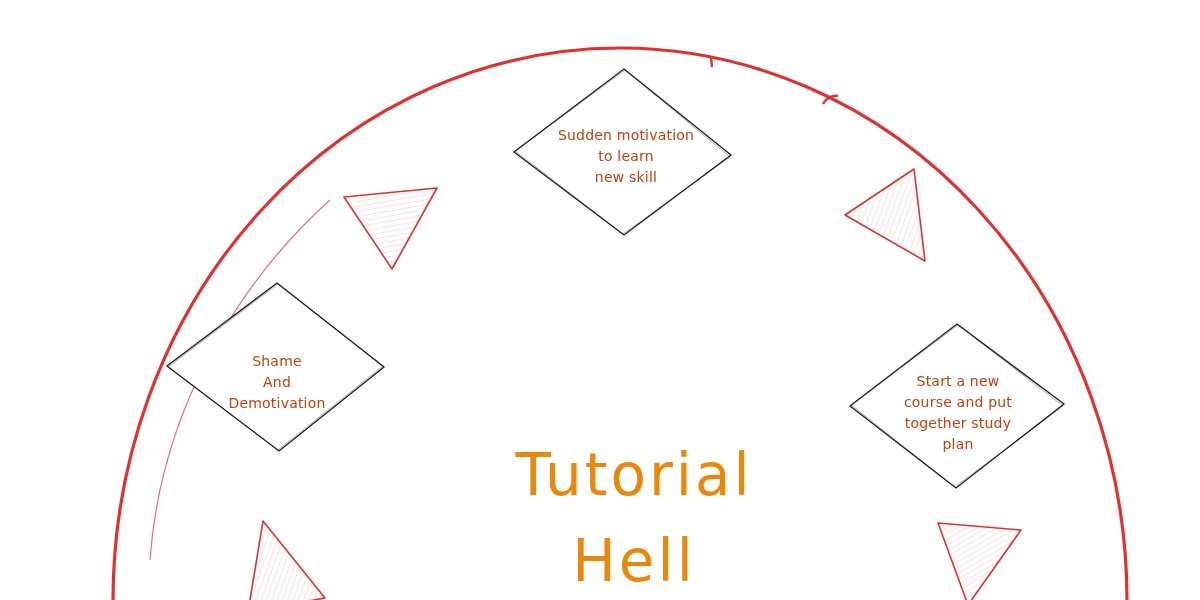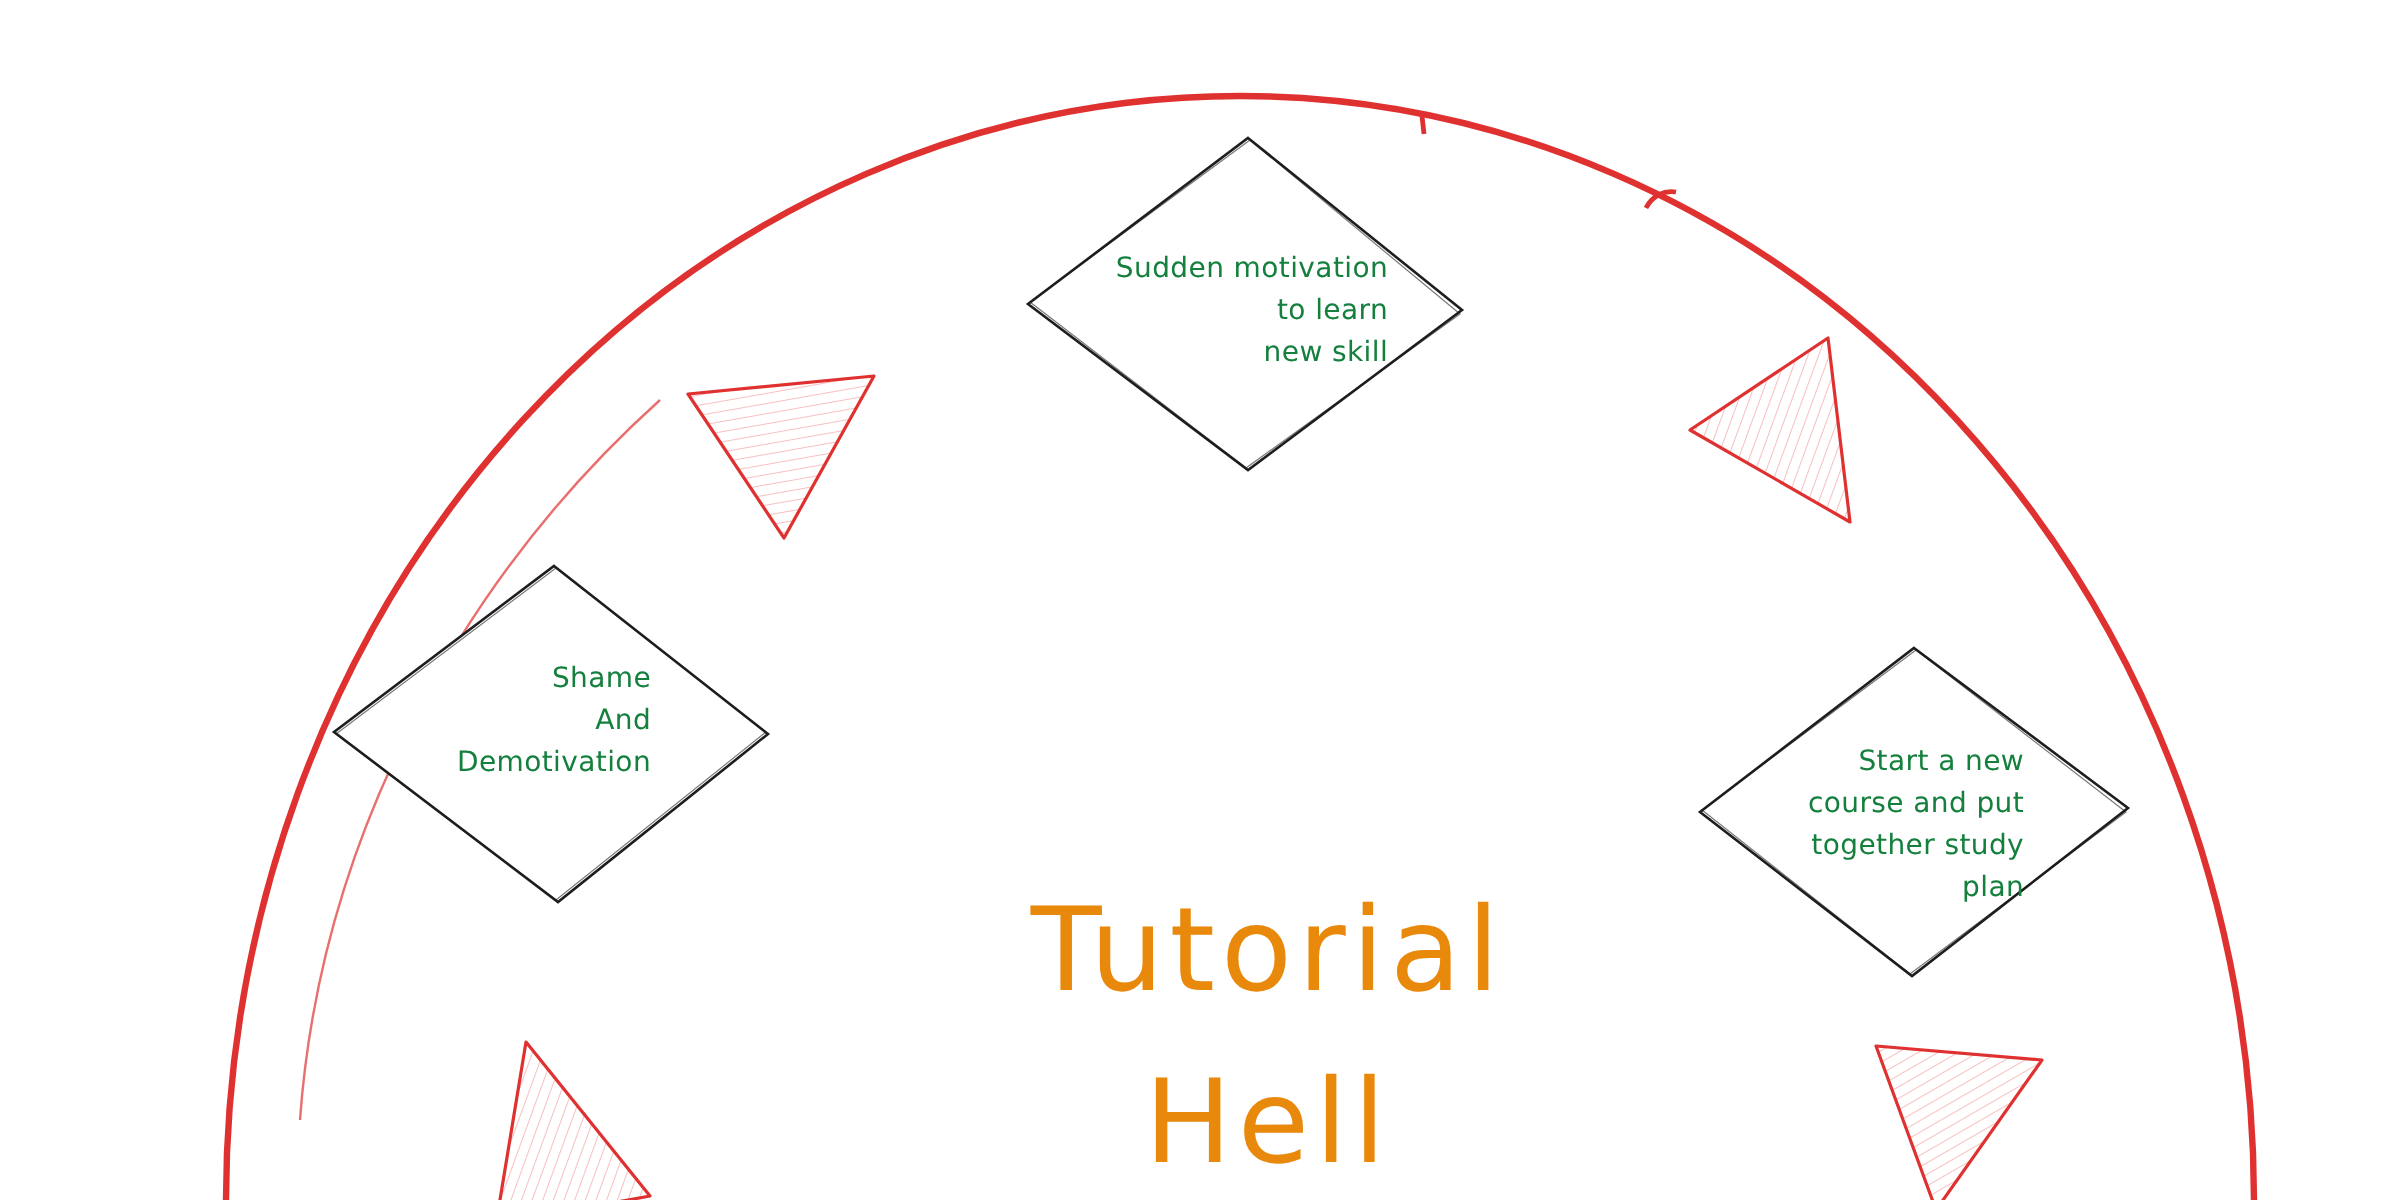--- a/index.html
+++ b/index.html
@@ -3,22 +3,22 @@
   <meta charset="utf-8">
   <style>
     html, body { margin: 0; padding: 0; background: #ffffff; }
     body { width: 1200px; height: 600px; overflow: hidden; position: relative; }
     #canvas { position: absolute; left: 0; top: 0; width: 1200px; height: 600px; }
     .node-text {
       position: absolute;
       font-family: "DejaVu Sans", sans-serif;
       font-size: 14px;
       line-height: 21px;
-      color: #15803d;
-      text-align: right;
+      color: #c2410c;
+      text-align: center;
       white-space: pre-line;
       transform: translate(-50%, -50%);
       letter-spacing: 0.2px;
     }
     .title-text {
       position: absolute;
       font-family: "DejaVu Sans", sans-serif;
       font-size: 58px;
       line-height: 86px;
       color: #e8890c;
@@ -76,21 +76,21 @@
     <polygon points="938,523 1021,530 968,605" fill="url(#hatch3)" stroke="#e03131" stroke-width="1.6" stroke-linejoin="round"></polygon>
   </g>
   <g>
     <polygon points="263,521 325,598 248,612" fill="url(#hatch2)" stroke="#e03131" stroke-width="1.6" stroke-linejoin="round"></polygon>
   </g>
 </svg>
 
 <div class="node-text" style="left:626px; top:156px;">Sudden motivation
 to learn
 new skill</div>
-<div class="node-text" style="left:277px; top:361px;">Shame
+<div class="node-text" style="left:277px; top:382px;">Shame
 And
 Demotivation</div>
 <div class="node-text" style="left:958px; top:413px;">Start a new
 course and put
 together study
 plan</div>
 
 <div class="title-text" style="left:634px; top:518px;">Tutorial
 Hell</div>
 

